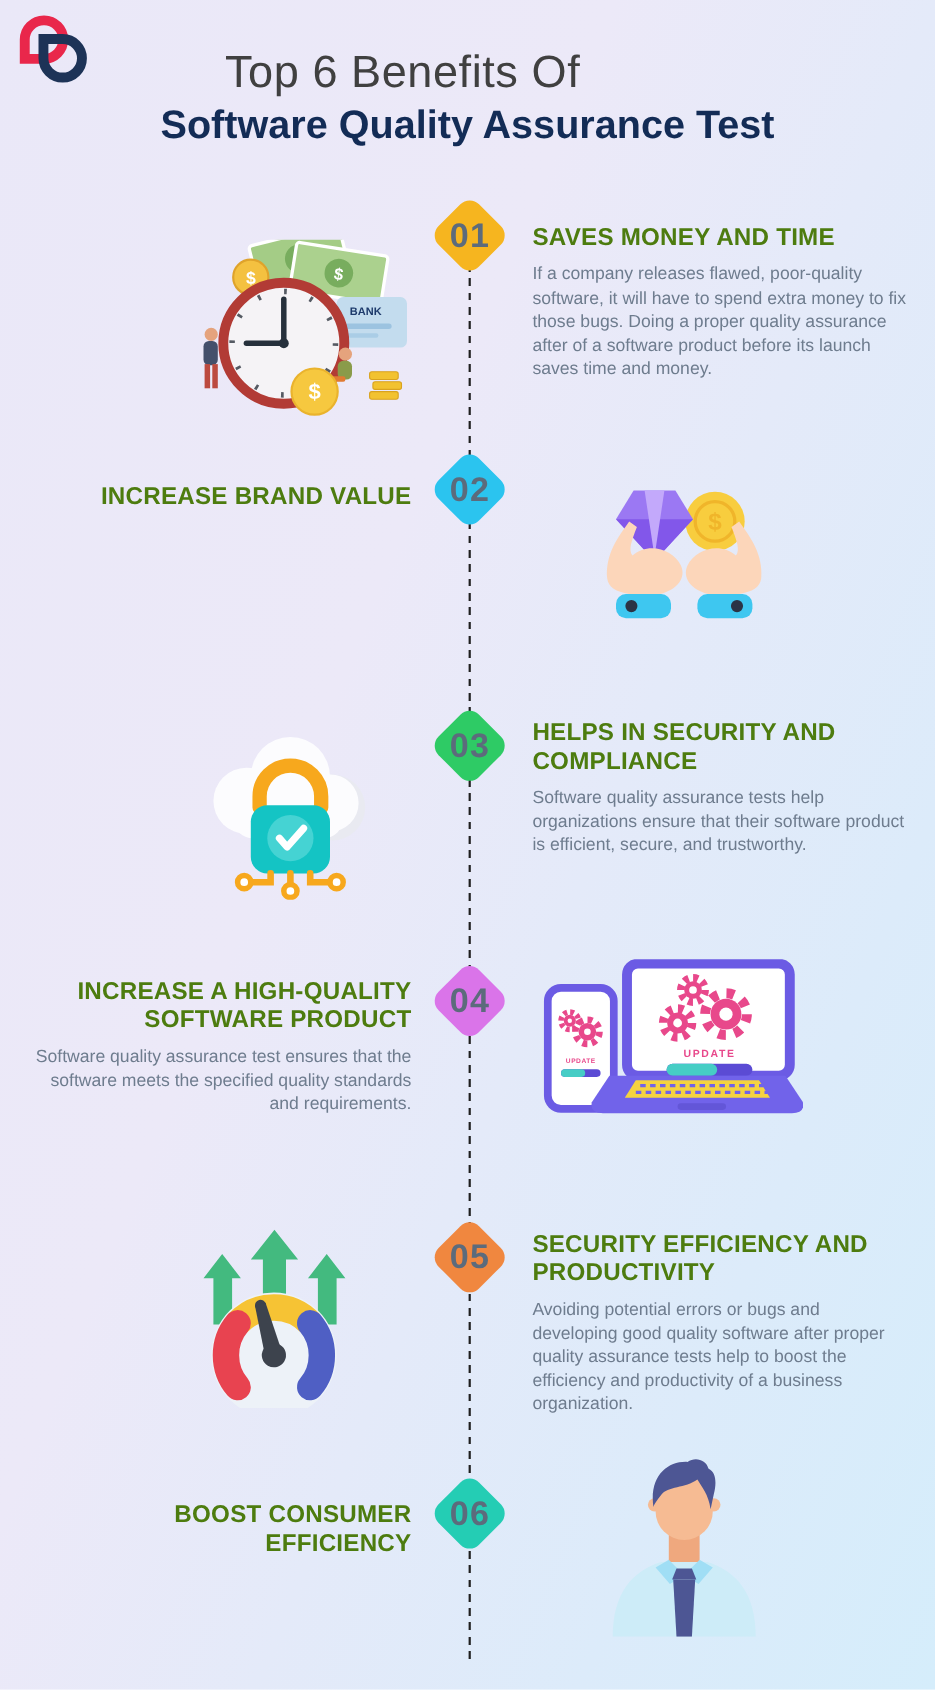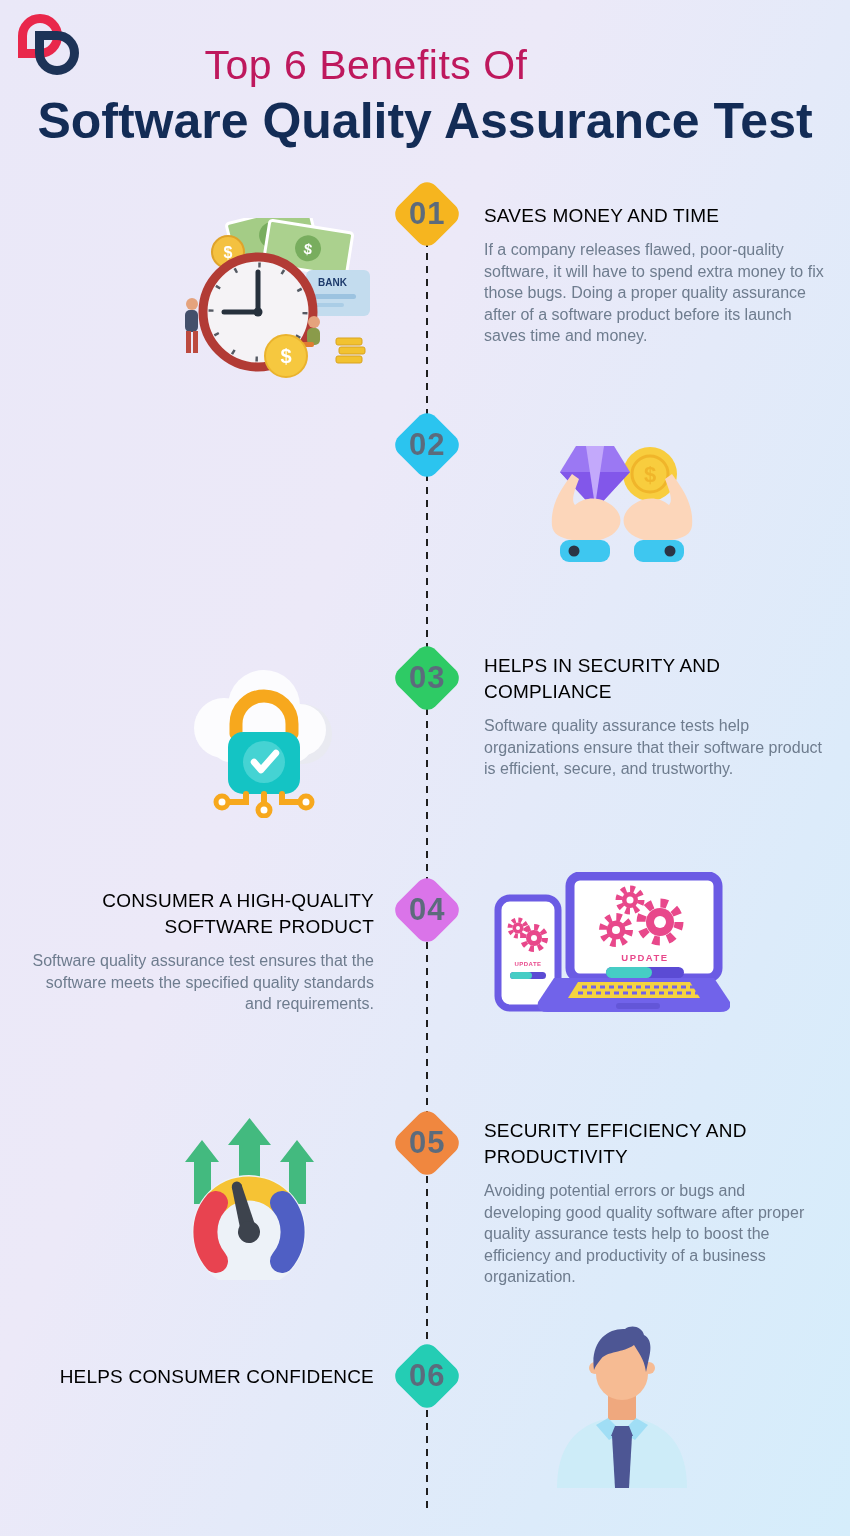--- a/index.html
+++ b/index.html
@@ -7,36 +7,36 @@
     width:850px; height:1536px; position:relative; overflow:hidden;
     font-family:"Liberation Sans", sans-serif;
     background:linear-gradient(112deg,#eae8f8 0%,#ece9f8 38%,#dcebfa 78%,#d5edfb 100%);
   }
   
   .logo { position:absolute; top:14px; left:16px; width:64px; height:62px; }
   .ring { position:absolute; width:26px; height:26px; border:9px solid; box-sizing:content-box; }
   .ring-red  { border-color:#e9274b; border-radius:50% 50% 50% 0; top:0; left:2px; z-index:1; }
   .ring-navy { border-color:#1d3357; border-radius:0 50% 50% 50%; top:17px; left:19px; z-index:2; }
   .title1 { position:absolute; top:42px; left:0; width:732px; text-align:center;
-            font-size:41px; font-weight:400; color:#be185d; letter-spacing:.5px; }
+            font-size:41px; font-weight:400; color:#404040; letter-spacing:.5px; }
   .title2 { position:absolute; top:92px; left:0; width:850px; text-align:center;
-            font-size:50px; font-weight:700; color:#132c56; }
+            font-size:36px; font-weight:700; color:#132c56; }
   
   .timeline { position:absolute; left:426px; top:214px; width:2px; height:1298px;
     background:repeating-linear-gradient(to bottom,#1f1f1f 0 7px,transparent 7px 13px); }
   
   .diamond { position:absolute; left:401px; width:52px; height:52px; border-radius:12px;
              transform:rotate(45deg); display:flex; align-items:center; justify-content:center; }
   .diamond span { transform:rotate(-45deg); font-size:31px; font-weight:700;
                   color:#5c6b7c; letter-spacing:1px; }
   .d1{top:188px}.d2{top:419px}.d3{top:652px}.d4{top:884px}.d5{top:1117px}.d6{top:1350px}
   
   .text { position:absolute; width:342px; }
-  .text h2 { margin:0; font-size:19px; line-height:26px; font-weight:400;
-             color:#000000; letter-spacing:.2px; }
+  .text h2 { margin:0; font-size:22px; line-height:26px; font-weight:700;
+             color:#4d7c0f; letter-spacing:.2px; }
   .text p  { margin:10px 0 0; font-size:16px; line-height:21.5px; color:#6e7c8e; }
   .t1{left:484px; top:203px;}
   .t2{left:32px;  top:438px;  text-align:right;}
   .t3{left:484px; top:653px;}
   .t4{left:32px;  top:888px;  text-align:right;}
   .t5{left:484px; top:1118px;}
   .t6{left:32px;  top:1364px; text-align:right;}
   
   .illus { position:absolute; }
   .i1{left:168px; top:218px}
@@ -76,35 +76,36 @@
   </div>
 <div class="diamond d6" style="background: rgb(36, 205, 180);">
     <span>06</span>
   </div>
 
 <div class="text t1">
   <h2>SAVES MONEY AND TIME</h2>
   <p>If a company releases flawed, poor-quality software, it will have to spend extra money to fix those bugs. Doing a proper quality assurance after of a software product before its launch saves time and money.</p>
 </div>
 <div class="text t2">
+  <h2>INCREASE BRAND VALUE</h2>
 </div>
 <div class="text t3">
   <h2>HELPS IN SECURITY AND COMPLIANCE</h2>
   <p>Software quality assurance tests help organizations ensure that their software product is efficient, secure, and trustworthy.</p>
 </div>
 <div class="text t4">
-  <h2>CONSUMER A HIGH-QUALITY SOFTWARE PRODUCT</h2>
+  <h2>INCREASE A HIGH-QUALITY SOFTWARE PRODUCT</h2>
   <p>Software quality assurance test ensures that the software meets the specified quality standards and requirements.</p>
 </div>
 <div class="text t5">
   <h2>SECURITY EFFICIENCY AND PRODUCTIVITY</h2>
   <p>Avoiding potential errors or bugs and developing good quality software after proper quality assurance tests help to boost the efficiency and productivity of a business organization.</p>
 </div>
 <div class="text t6">
-  <h2>HELPS CONSUMER CONFIDENCE</h2>
+  <h2>BOOST CONSUMER EFFICIENCY</h2>
 </div>
 
 <svg class="illus i1" width="215" height="162" viewBox="0 0 215 162">
   <g transform="translate(58,6) rotate(-14)">
     <rect x="0" y="0" width="84" height="44" rx="3" fill="#a4cc86" stroke="#ffffff" stroke-width="3"></rect>
     <circle cx="42" cy="22" r="13" fill="#78ad5e"></circle>
     <text x="42" y="28" font-size="15" font-weight="bold" fill="#ffffff" text-anchor="middle">$</text>
   </g>
   <g transform="translate(102,2) rotate(9)">
     <rect x="0" y="0" width="84" height="44" rx="3" fill="#abd18e" stroke="#ffffff" stroke-width="3"></rect>

